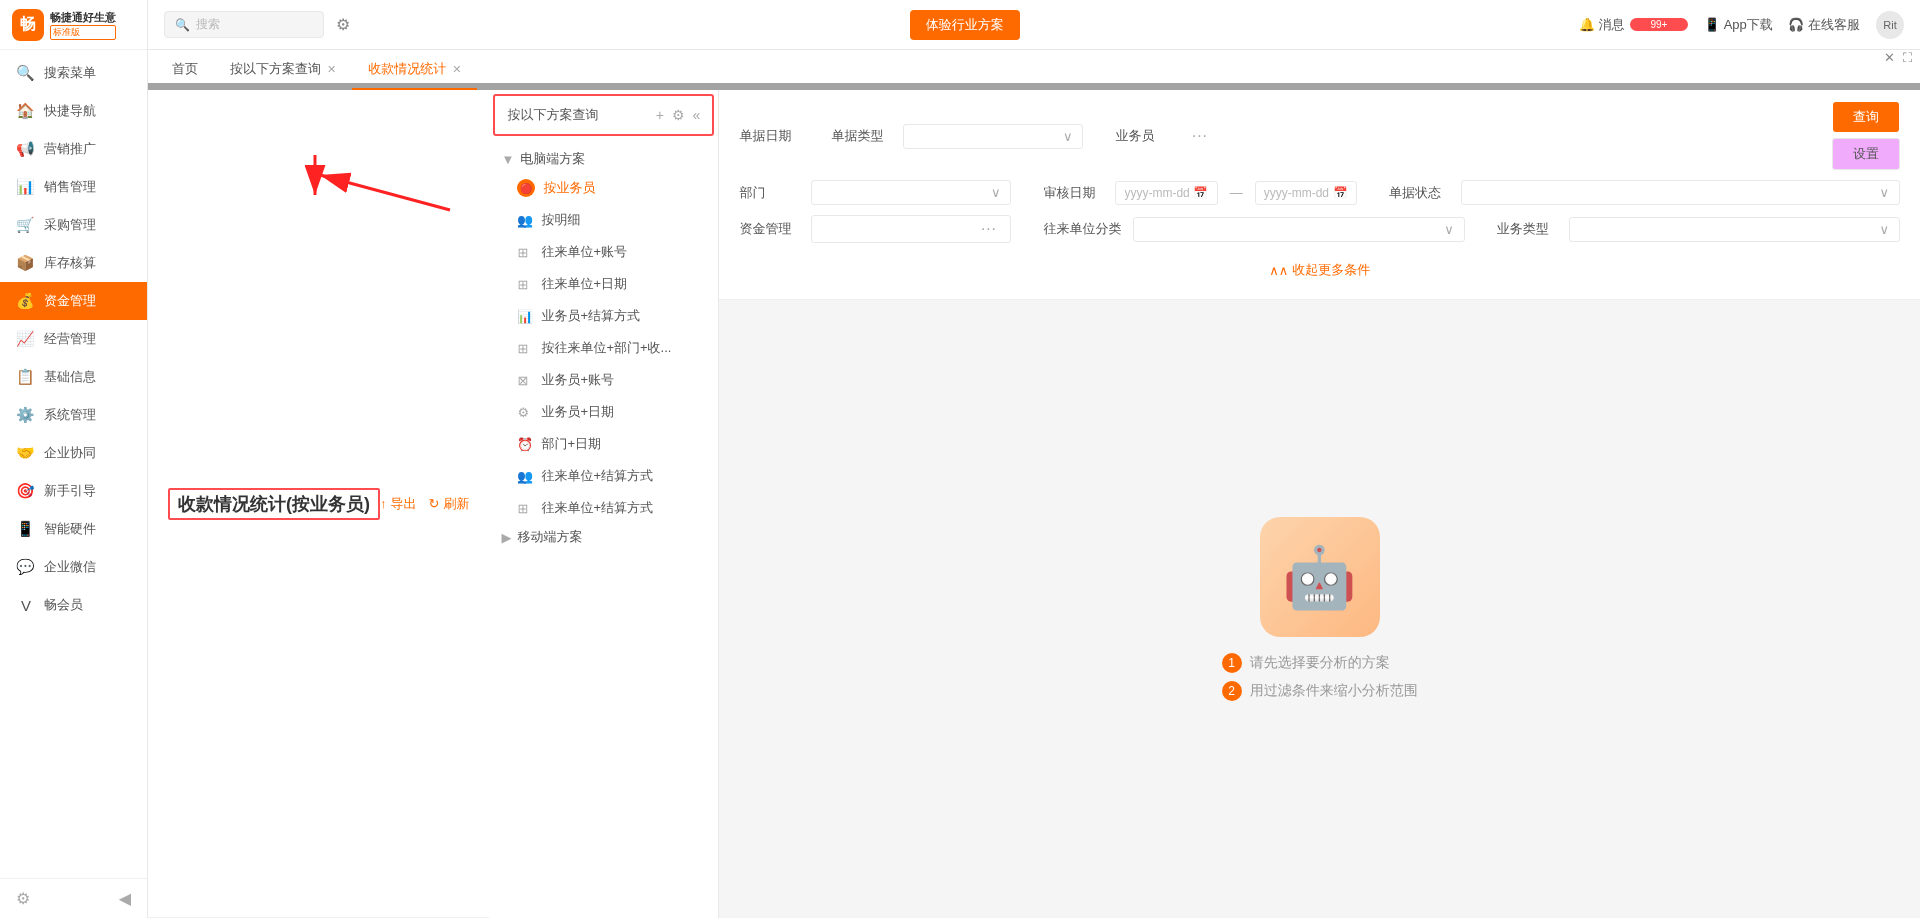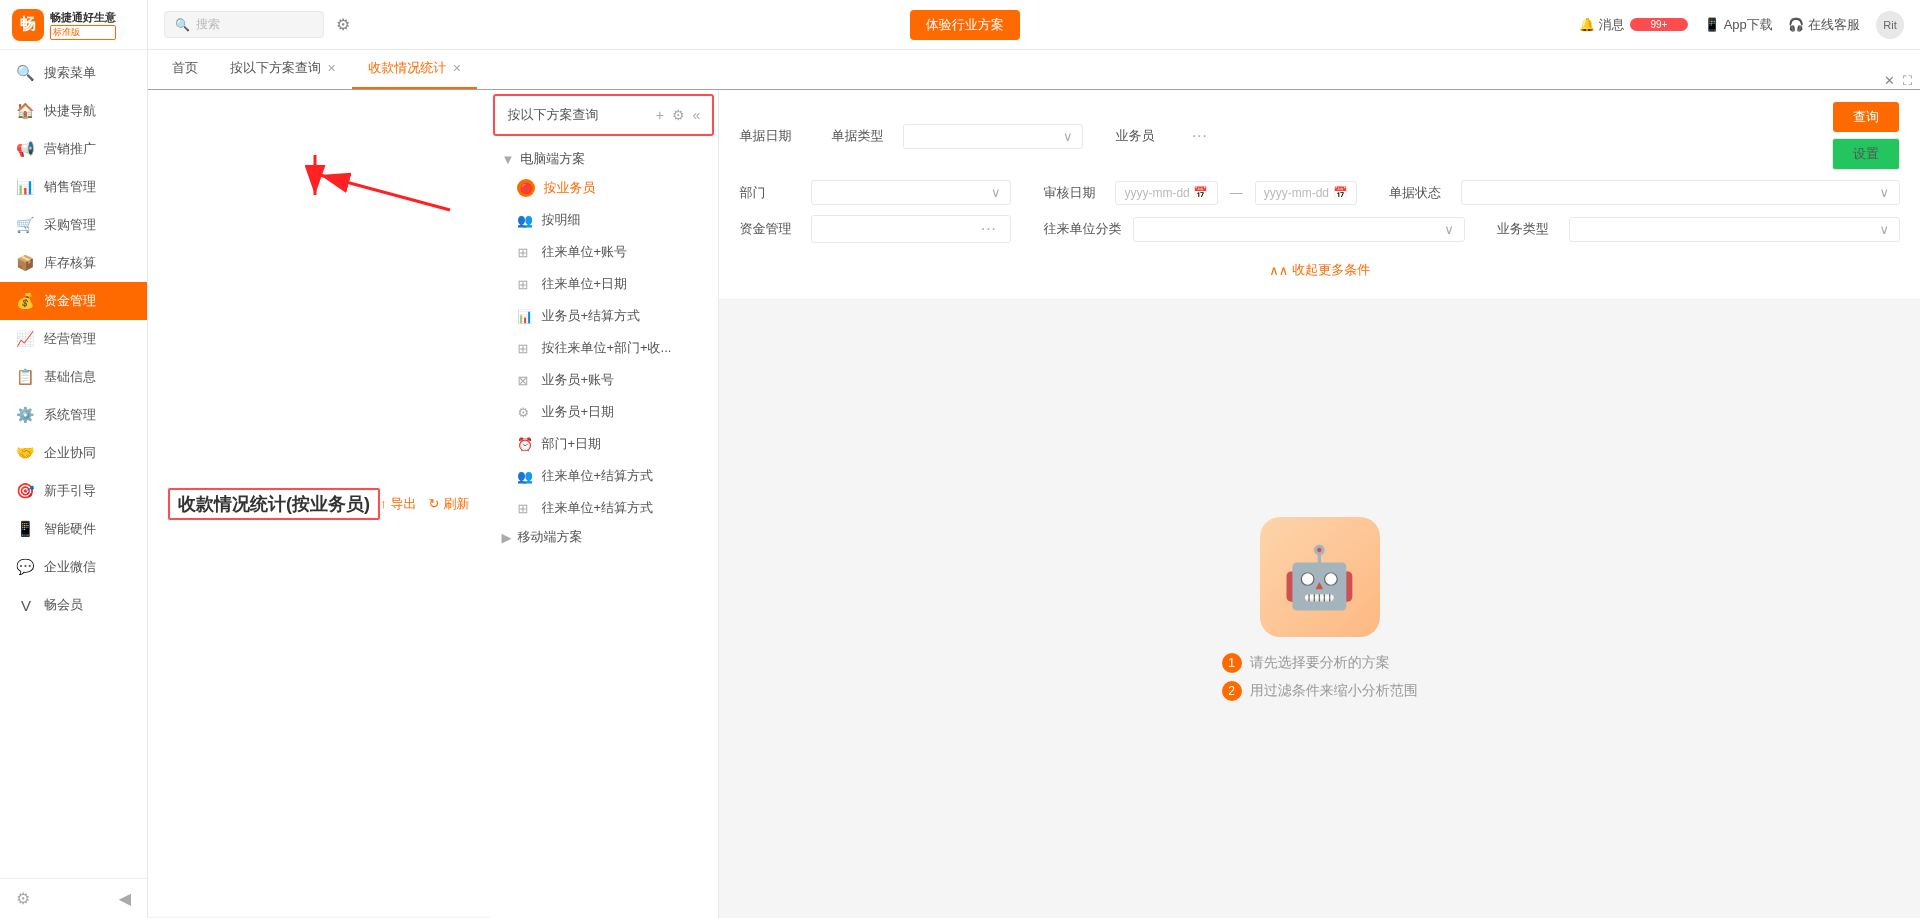--- a/index.html
+++ b/index.html
@@ -78,22 +78,22 @@
     .topbar-right { display: flex; align-items: center; gap: 16px; color: #555; font-size: 13px; }
     .topbar-badge {
       background: #ff4d4f; color: #fff; border-radius: 10px;
       font-size: 10px; padding: 1px 21px; margin-left: 2px;
     }
     .topbar-avatar { width: 28px; height: 28px; border-radius: 50%; background: #ddd; }
 
     
     .tabs {
       background: #fff;
-      display: flex; align-items: flex-end;
-      border-bottom: 1px solid #a3a3a3;
+      display: flex; align-items: flex-start;
+      border-bottom: 7px solid #a3a3a3;
       padding: 0 8px;
       height: 40px;
     }
     .tab {
       padding: 0 16px;
       height: 40px;
       display: flex; align-items: center;
       font-size: 13px;
       cursor: pointer;
       color: #555;
@@ -237,21 +237,21 @@
       background: #ff6a00; color: #fff;
       display: flex; align-items: center; justify-content: center;
       font-size: 12px; flex-shrink: 0;
     }
 
     .query-btn {
       background: #ff6a00; color: #fff; border: none; border-radius: 3px;
       padding: 6px 20px; font-size: 13px; cursor: pointer;
     }
     .setting-btn {
-      background: #22c55e; color: #555; border: 1px solid #e8e8e8; border-radius: 3px;
+      background: #f0abfc; color: #555; border: 1px solid #e8e8e8; border-radius: 3px;
       padding: 6px 20px; font-size: 13px; cursor: pointer;
     }
 
     .filter-actions { display: flex; flex-direction: column; gap: 6px; margin-left: auto; align-items: center; }
 
     .ellipsis-btn { color: #aaa; cursor: pointer; font-size: 16px; padding: 0 4px; }
   </style>
 </head>
 <body>
 

